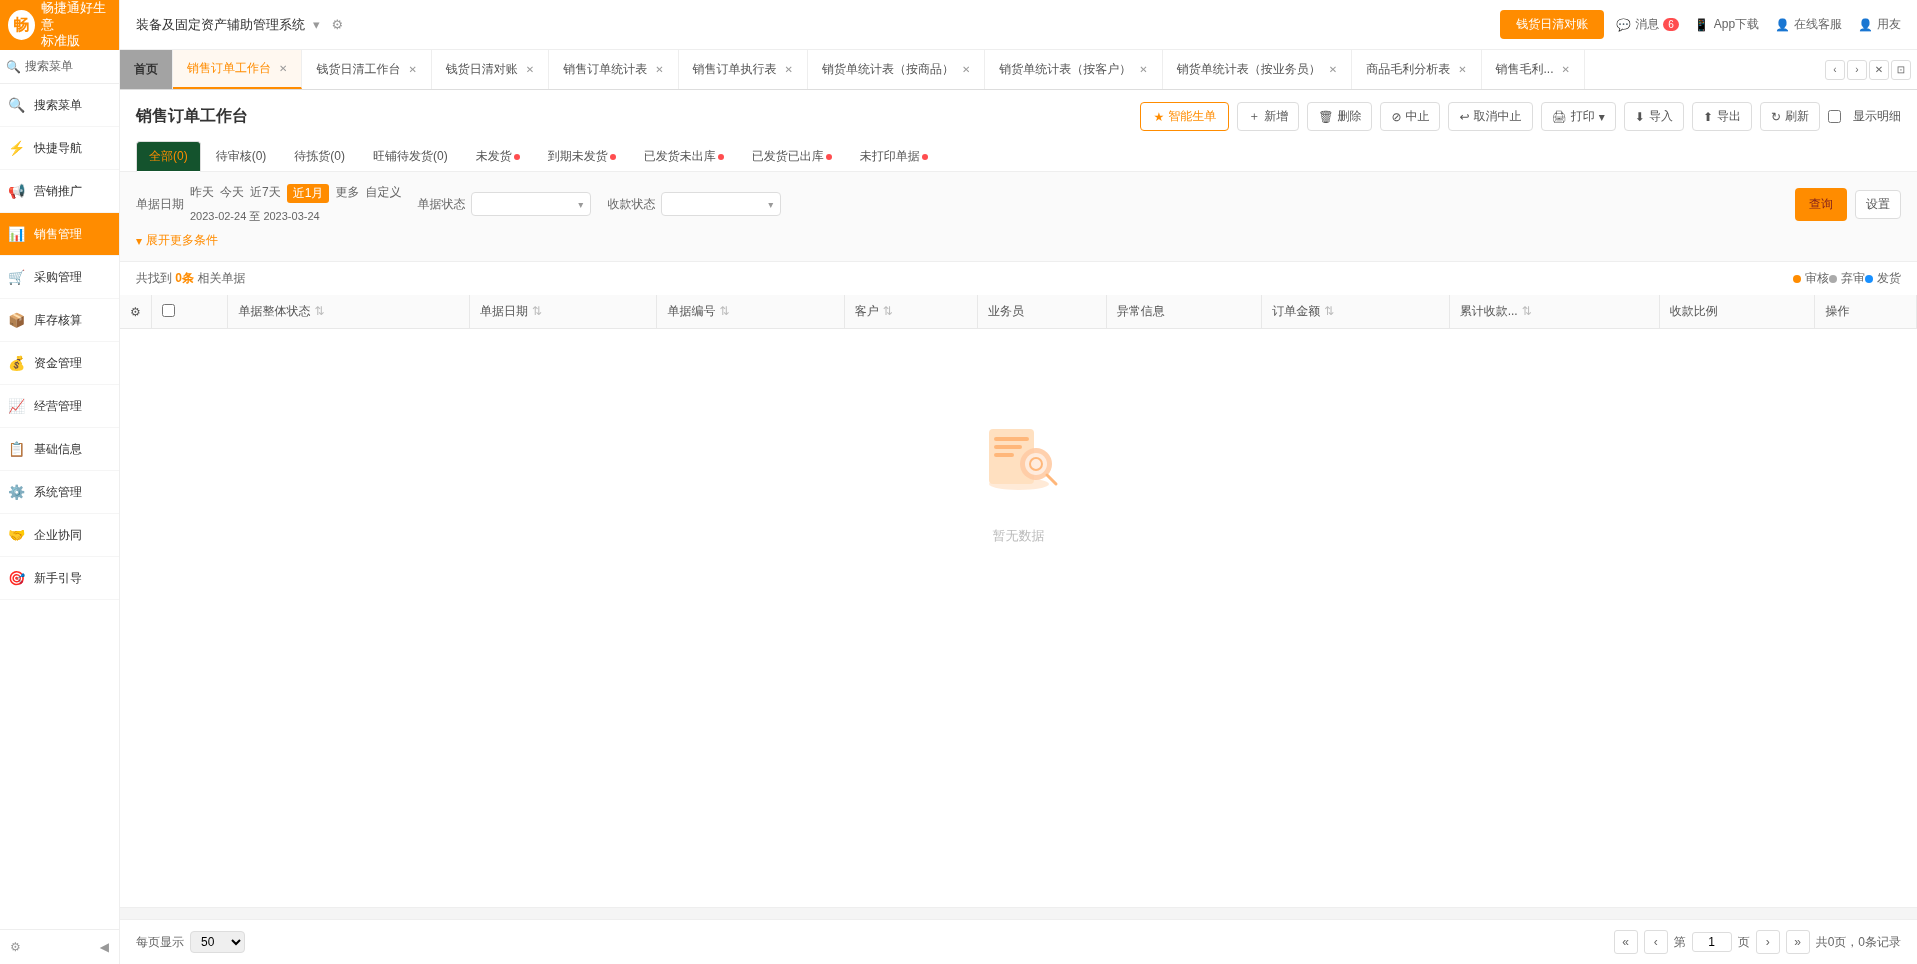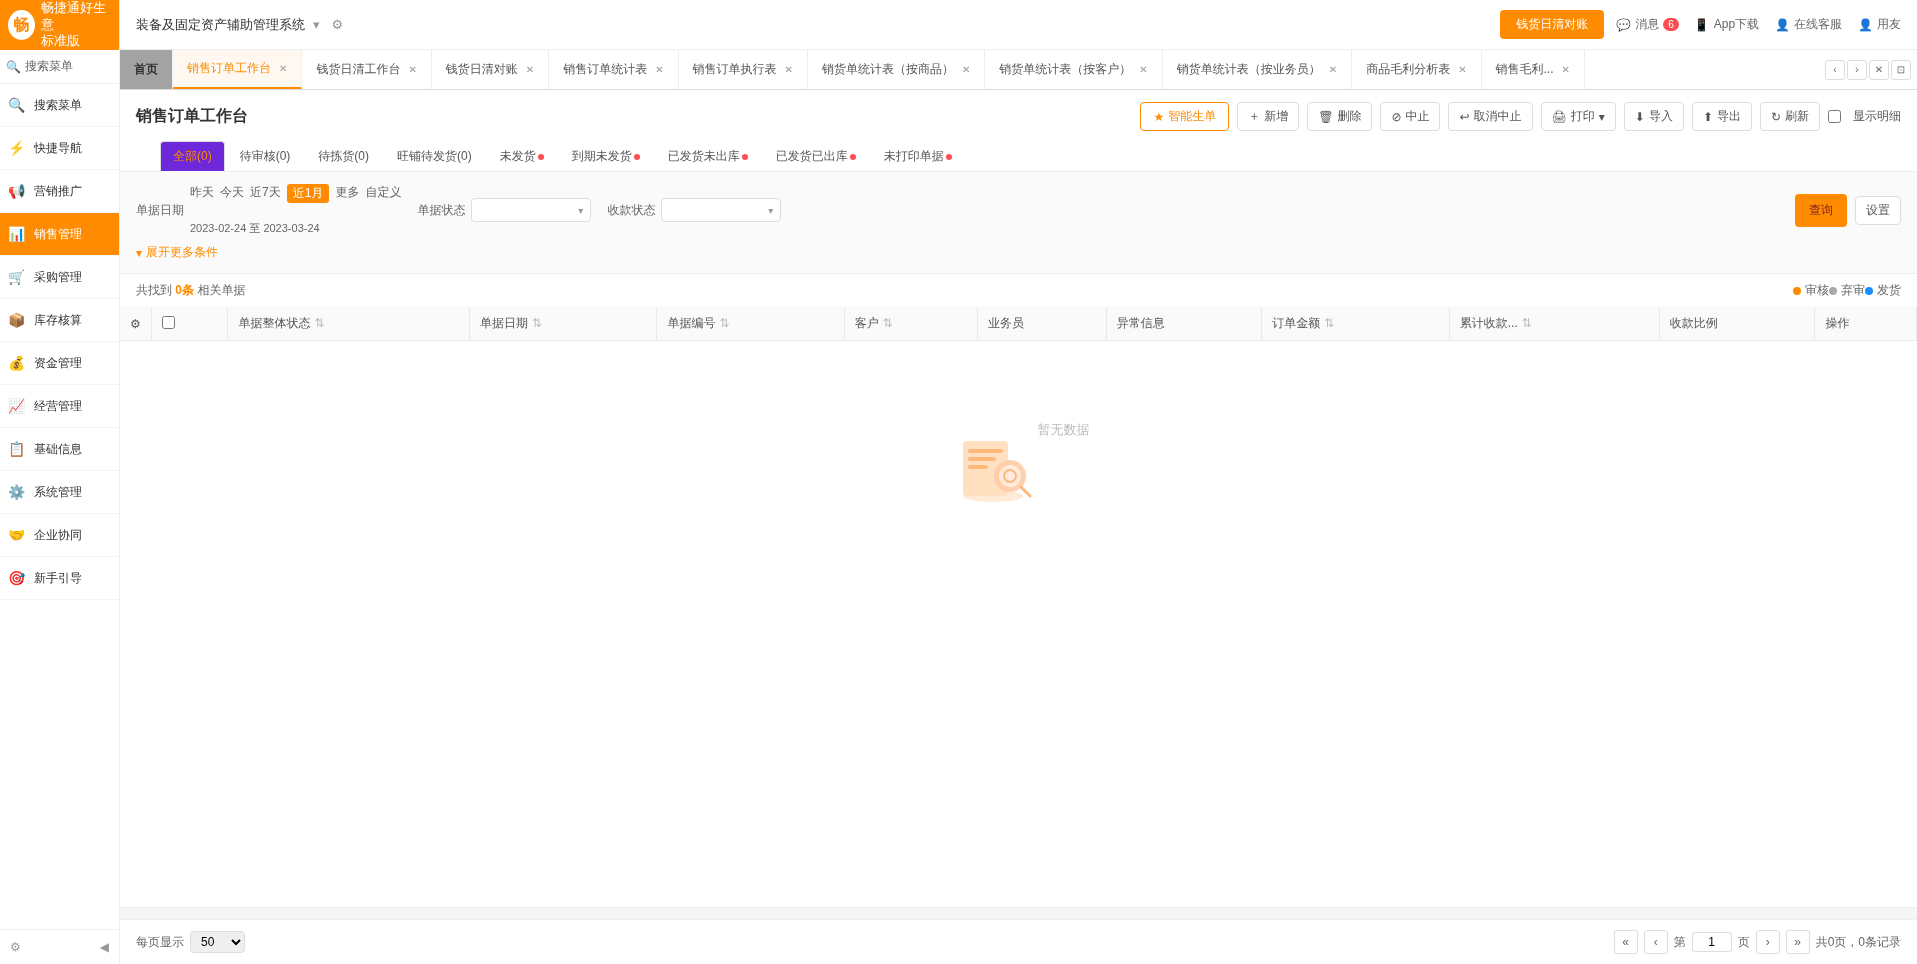--- a/index.html
+++ b/index.html
@@ -43,21 +43,21 @@
     .page-header { padding: 12px 16px 0; display: flex; align-items: center; justify-content: space-between; }
     .page-title { font-size: 16px; font-weight: bold; color: #333; }
     .page-actions { display: flex; align-items: center; gap: 8px; }
     .btn-smart { background: #fff; border: 1px solid #ff8c00; color: #ff8c00; padding: 5px 12px; border-radius: 4px; cursor: pointer; font-size: 12px; display: flex; align-items: center; gap: 4px; }
     .btn-action { background: #fff; border: 1px solid #ddd; color: #555; padding: 5px 10px; border-radius: 4px; cursor: pointer; font-size: 12px; display: flex; align-items: center; gap: 4px; }
     .btn-primary { background: #ff8c00; border: none; color: #7f1d1d; padding: 8px 14px; border-radius: 4px; cursor: pointer; font-size: 12px; }
 
     
     .subtab-bar { padding: 10px 16px 0; display: flex; gap: 2px; border-bottom: 1px solid #eee; flex-wrap: wrap; }
     .subtab { padding: 6px 12px; font-size: 12px; cursor: pointer; color: #555; border-radius: 4px 4px 0 0; border: 1px solid transparent; border-bottom: none; }
-    .subtab.active { background: #6d28d9; border-color: #ddd; color: #ff8c00; border-bottom: 1px solid #fff; margin-bottom: -1px; margin-left: 24px; }
+    .subtab.active { background: #14532d; border-color: #ddd; color: #ff8c00; border-bottom: 1px solid #fff; margin-bottom: -1px; }
     .subtab .red-dot { width: 6px; height: 6px; background: #ff4d4f; border-radius: 50%; display: inline-block; margin-left: 2px; }
 
     
     .filter-area { padding: 12px 16px; background: #fafafa; border-bottom: 1px solid #eee; }
     .filter-row { display: flex; align-items: center; gap: 16px; flex-wrap: wrap; }
     .filter-item { display: flex; align-items: center; gap: 6px; font-size: 12px; color: #555; }
     .filter-label { color: #666; white-space: nowrap; }
     .filter-date-links { display: flex; gap: 6px; font-size: 12px; }
     .filter-date-link { color: #666; cursor: pointer; }
     .filter-date-link.active { background: #ff8c00; color: #fff; padding: 1px 6px; border-radius: 3px; }
@@ -77,21 +77,21 @@
     .dot-blue { background: #1890ff; }
 
     
     .data-table { width: 100%; border-collapse: collapse; font-size: 12px; }
     .data-table th { background: #fafafa; border-bottom: 1px solid #e8e8e8; border-right: 1px solid #e8e8e8; padding: 8px 10px; color: #555; font-weight: normal; white-space: nowrap; text-align: left; }
     .data-table th:first-child { width: 30px; }
     .table-wrap { flex: 1; overflow: auto; }
     .sort-icon { color: #bbb; margin-left: 4px; }
 
     
-    .empty-state { display: flex; flex-direction: row; align-items: flex-start; justify-content: center; padding: 80px 0; color: #bbb; font-size: 13px; }
+    .empty-state { display: flex; flex-direction: column; align-items: center; justify-content: center; padding: 80px 0; color: #bbb; font-size: 13px; }
 
     
     .pagination { padding: 10px 16px; display: flex; align-items: center; justify-content: space-between; border-top: 1px solid #eee; background: #fff; }
     .page-size { display: flex; align-items: center; gap: 6px; font-size: 12px; color: #666; }
     .page-size select { border: 1px solid #ddd; border-radius: 4px; padding: 2px 6px; font-size: 12px; }
     .page-nav { display: flex; align-items: center; gap: 6px; font-size: 12px; color: #666; }
     .page-btn { width: 24px; height: 24px; border: 1px solid #ddd; border-radius: 3px; display: flex; align-items: center; justify-content: center; cursor: pointer; color: #666; background: #fff; }
     .page-input { width: 40px; border: 1px solid #ddd; border-radius: 3px; padding: 2px 4px; text-align: center; font-size: 12px; }
 
     
@@ -318,21 +318,21 @@
         <div class="subtab"><span>到期未发货</span><span class="red-dot"></span></div>
         <div class="subtab"><span>已发货未出库</span><span class="red-dot"></span></div>
         <div class="subtab"><span>已发货已出库</span><span class="red-dot"></span></div>
         <div class="subtab"><span>未打印单据</span><span class="red-dot"></span></div>
       </div>
 
     <div class="filter-area">
       <div class="filter-row">
         <div class="filter-item">
           <span class="filter-label">单据日期</span>
-          <div style="display:flex;flex-direction:column;gap:16px;">
+          <div style="display:flex;flex-direction:column;gap:4px;">
             <div class="filter-date-links" id="date-links">
                 <span class="filter-date-link">昨天</span>
                 <span class="filter-date-link">今天</span>
                 <span class="filter-date-link">近7天</span>
                 <span class="filter-date-link active">近1月</span>
                 <span class="filter-date-link">更多</span>
                 <span class="filter-date-link">自定义</span>
               </div>
             <div class="filter-date-range">2023-02-24 至 2023-03-24</div>
           </div>

